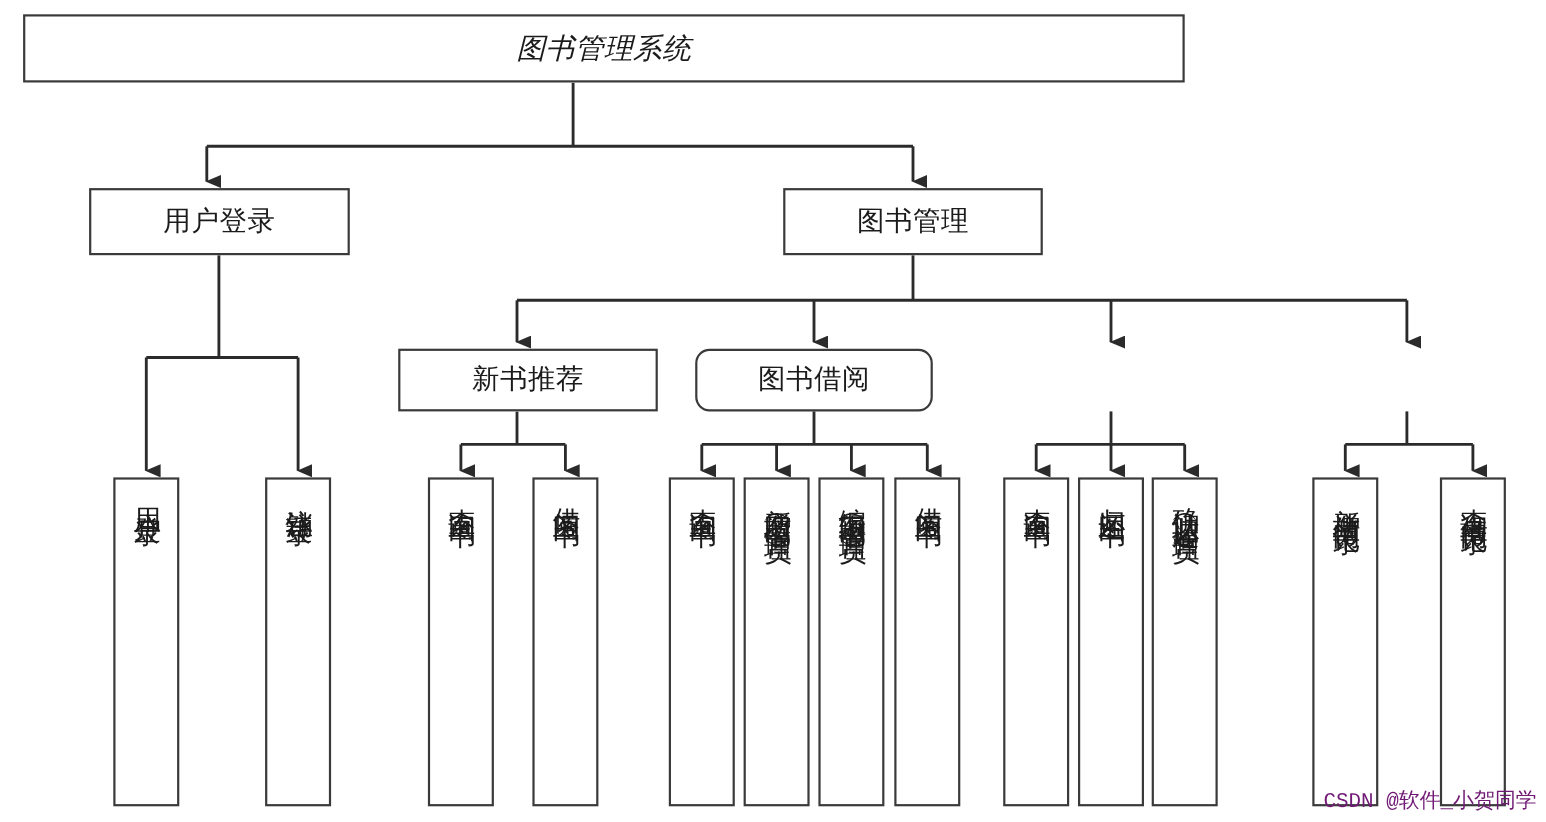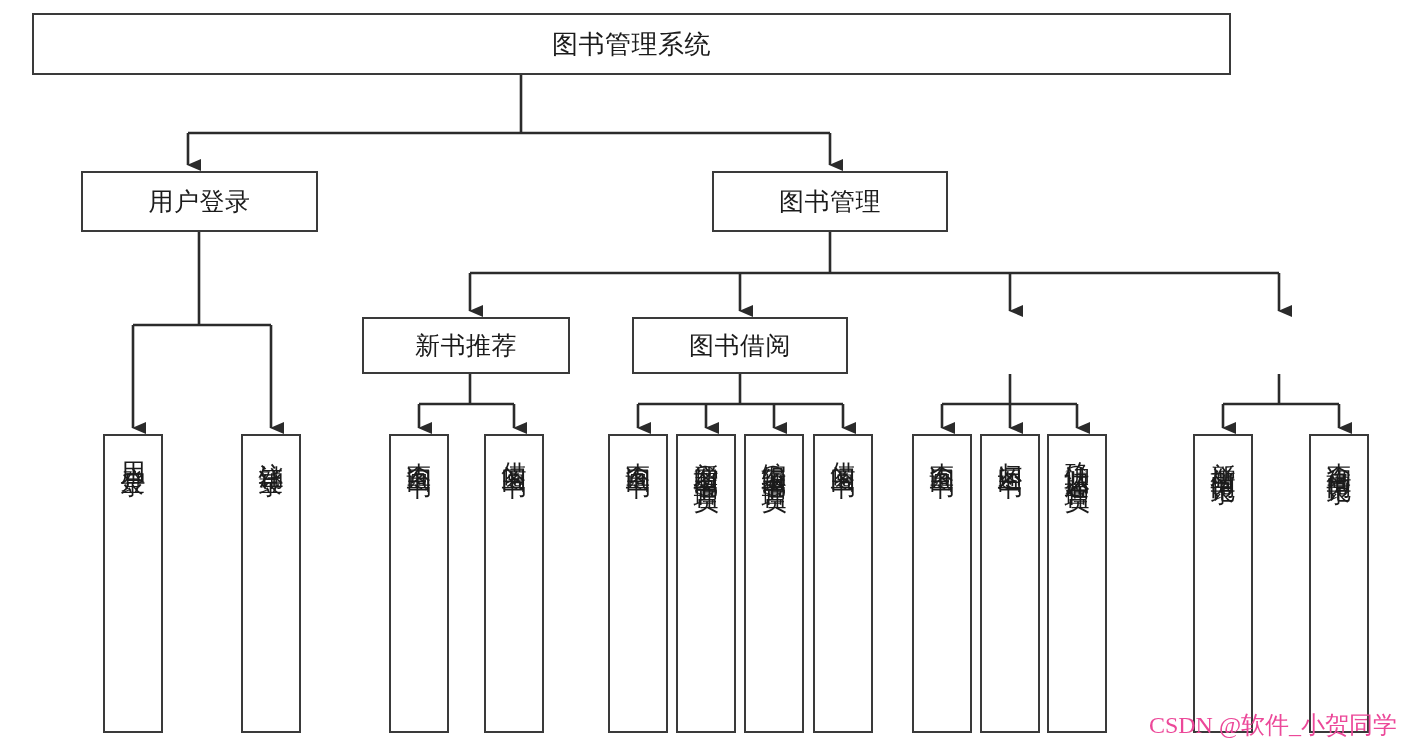--- a/index.html
+++ b/index.html
@@ -55,25 +55,25 @@
     font-size: 25px;
     letter-spacing: 4px;
     line-height: 1;
     white-space: nowrap;
     transform: none;
   }
   .watermark {
     position: absolute;
     right: 8px;
     bottom: 6px;
-    font-size: 24px;
-    color: #ec4899;
+    font-size: 19px;
+    color: #701a75;
     z-index: 5;
     white-space: nowrap;
-    font-family: Liberation Serif, serif;
+    font-family: Liberation Mono, monospace;
   }
 </style>
 </head>
 <body>
 
 <div id="canvas">
 
   <svg class="edges" viewBox="0 0 1405 747" xmlns="http://www.w3.org/2000/svg">
     <defs>
       <marker id="arrow" viewBox="0 0 12 14" refX="6" refY="13" markerWidth="12" markerHeight="14" orient="auto-start-reverse" markerUnits="userSpaceOnUse">
@@ -119,35 +119,35 @@
       <path d="M1010,404 L1010,428" marker-end="url(#arrow)"></path>
       <path d="M1077,404 L1077,428" marker-end="url(#arrow)"></path>
 
       <path d="M1279,374 L1279,404"></path>
       <path d="M1223,404 L1339,404"></path>
       <path d="M1223,404 L1223,428" marker-end="url(#arrow)"></path>
       <path d="M1339,404 L1339,428" marker-end="url(#arrow)"></path>
     </g>
   </svg>
 
-  <div class="node root" style="left:32px; top:13px; width:1199px; height:62px;">
+  <div class="node root" style="left:21px; top:13px; width:1056px; height:62px;font-style:italic;">
     <span class="label">图书管理系统</span>
   </div>
 
   <div class="node" style="left:81px; top:171px; width:237px; height:61px;">
     <span class="label">用户登录</span>
   </div>
   <div class="node" style="left:712px; top:171px; width:236px; height:61px;text-align:right;">
     <span class="label">图书管理</span>
   </div>
 
-  <div class="node" style="left:362px; top:317px; width:208px; height:57px;">
+  <div class="node" style="left:362px; top:317px; width:236px; height:57px;">
     <span class="label">新书推荐</span>
   </div>
-  <div class="node" style="left:632px; top:317px; width:216px; height:57px;">
+  <div class="node" style="left:632px; top:317px; width:216px; height:57px;border-radius:13px;">
     <span class="label">图书借阅</span>
   </div>
 
   <div class="node leaf" style="left:103px; top:434px; width:60px; height:299px;">
     <span class="label">用户登录</span>
   </div>
   <div class="node leaf" style="left:241px; top:434px; width:60px; height:299px;">
     <span class="label">注销登录</span>
   </div>
 

